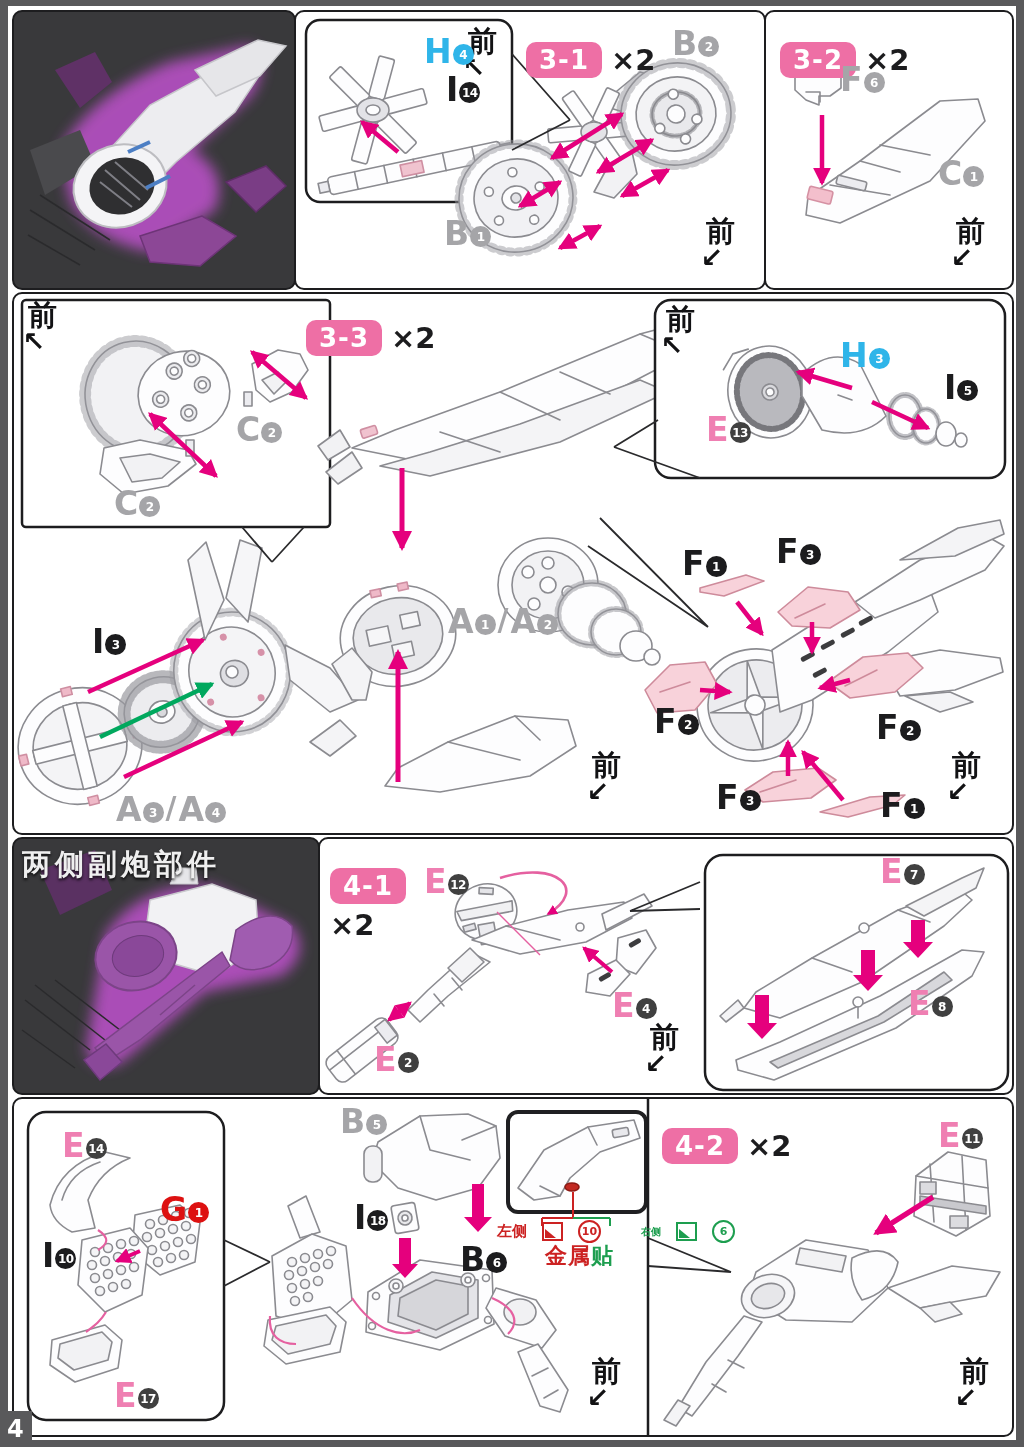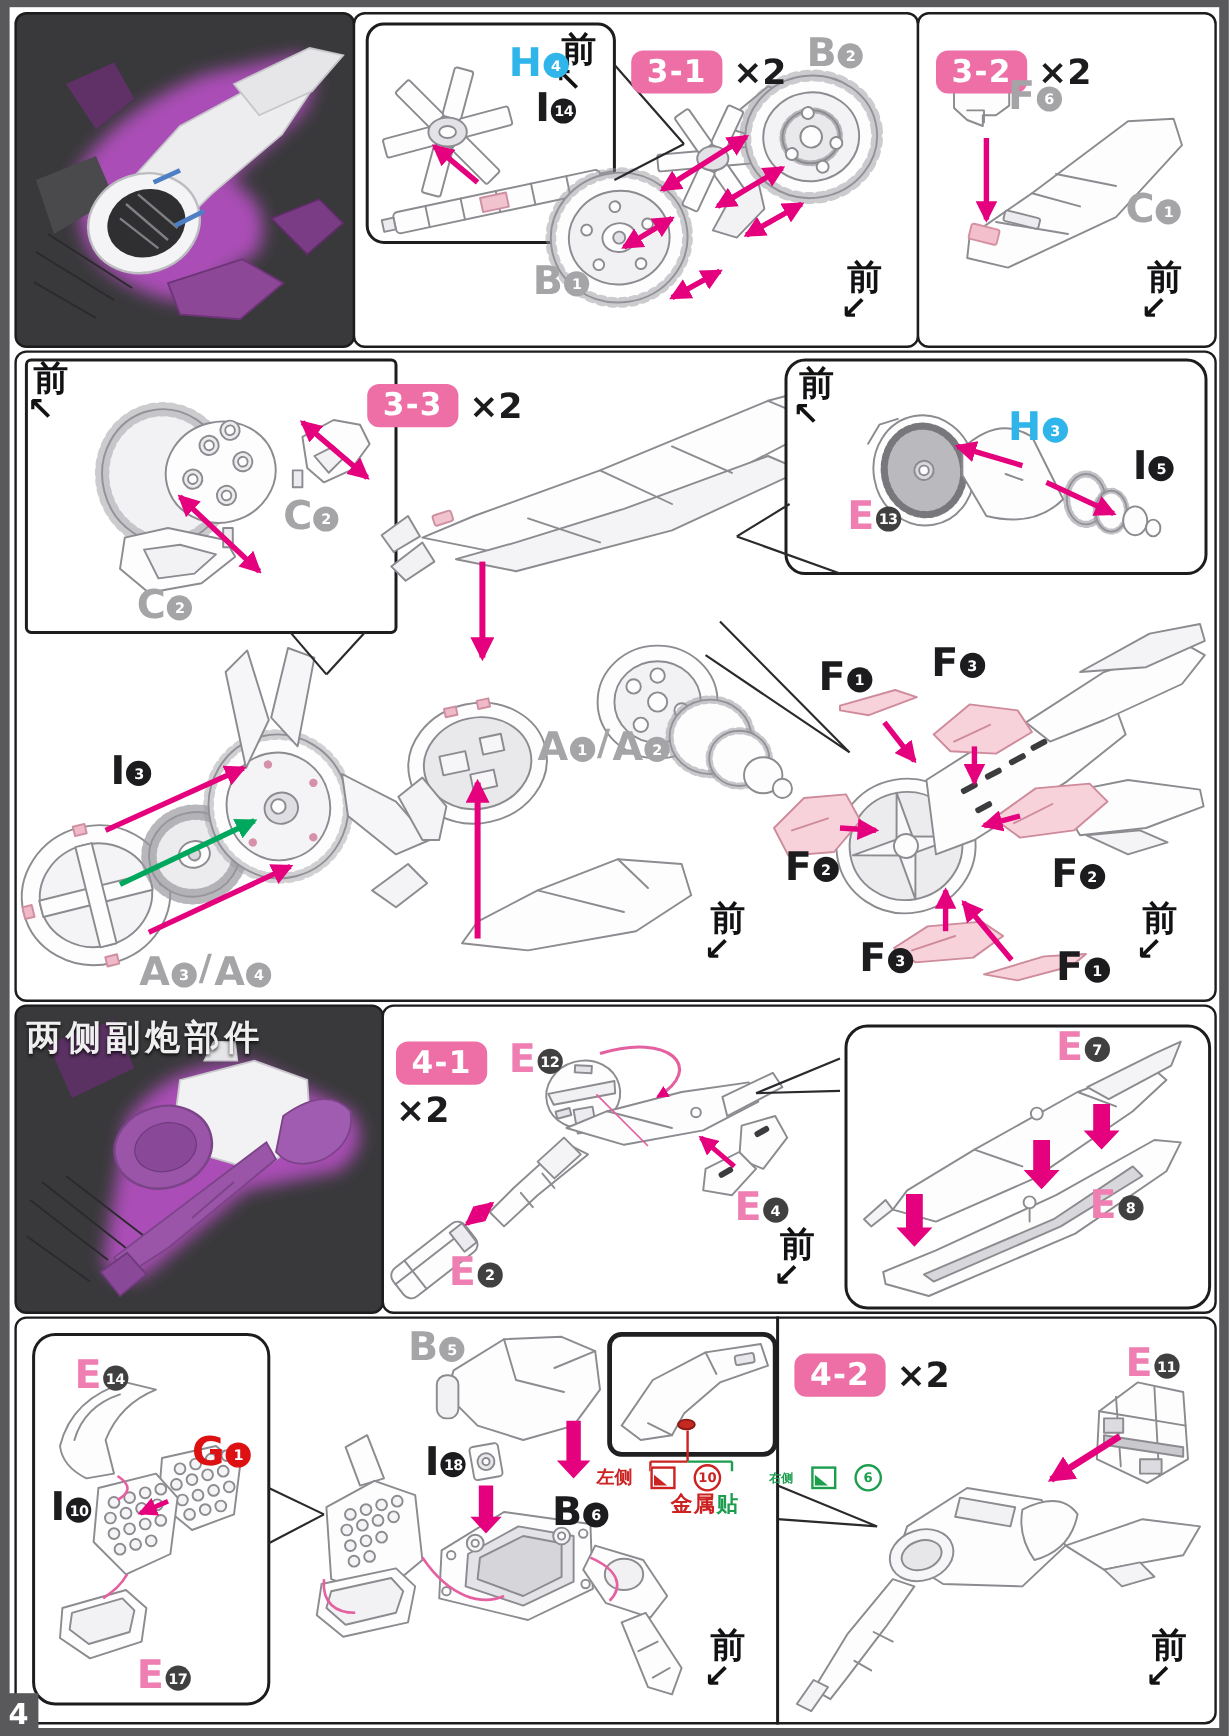--- a/index.html
+++ b/index.html
@@ -31,21 +31,21 @@
   .s-red{color:#cc2222;font-size:15px;font-weight:bold;}
   .s-grn{color:#1d9e4f;font-size:10px;font-weight:bold;}
   .sticker-icon{width:17px;height:15px;border:2px solid;background:#fff;position:relative;}
   .sticker-icon.r{border-color:#cc2222;} .sticker-icon.g{border-color:#1d9e4f;}
   .sticker-icon::after{content:"";position:absolute;left:1px;bottom:1px;width:0;height:0;border-bottom:9px solid;border-right:11px solid transparent;}
   .sticker-icon.r::after{border-bottom-color:#cc2222;}
   .sticker-icon.g::after{border-bottom-color:#1d9e4f;}
   .ringnum{width:19px;height:19px;border-radius:50%;border:2.5px solid;display:inline-flex;align-items:center;justify-content:center;font-size:11px;font-weight:bold;background:#fff;}
   .ringnum.r{border-color:#cc2222;color:#cc2222;}
   .ringnum.g{border-color:#1d9e4f;color:#1d9e4f;}
-  .caption{font-size:18px;font-weight:bold;letter-spacing:1px;margin-left:14px;}
+  .caption{font-size:22px;font-weight:bold;letter-spacing:1px;}
   .cap-red{color:#cc2222;} .cap-grn{color:#1d9e4f;}
   .page-tab{position:absolute;left:0;top:1411px;width:32px;height:36px;background:#59595b;color:#fff;font-size:24px;font-weight:bold;display:flex;align-items:center;justify-content:flex-start;padding-left:7px;box-sizing:border-box;}
   .spacer10{width:10px;}
 </style>
 </head>
 <body>
 
 <div class="sheet">
   <div class="paper"></div>
 

